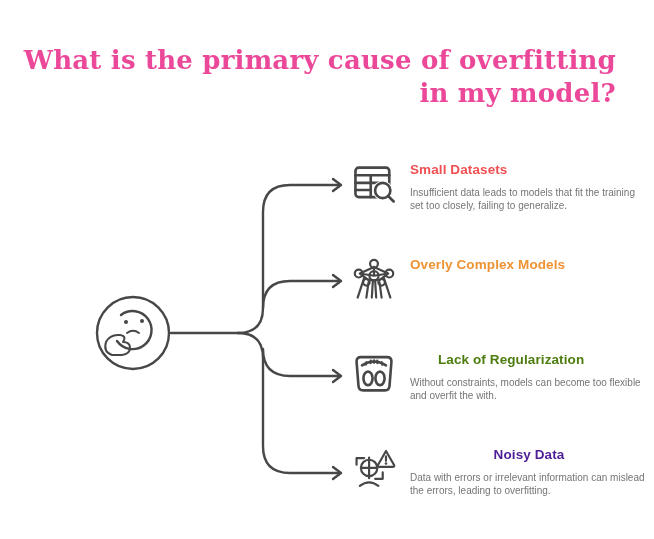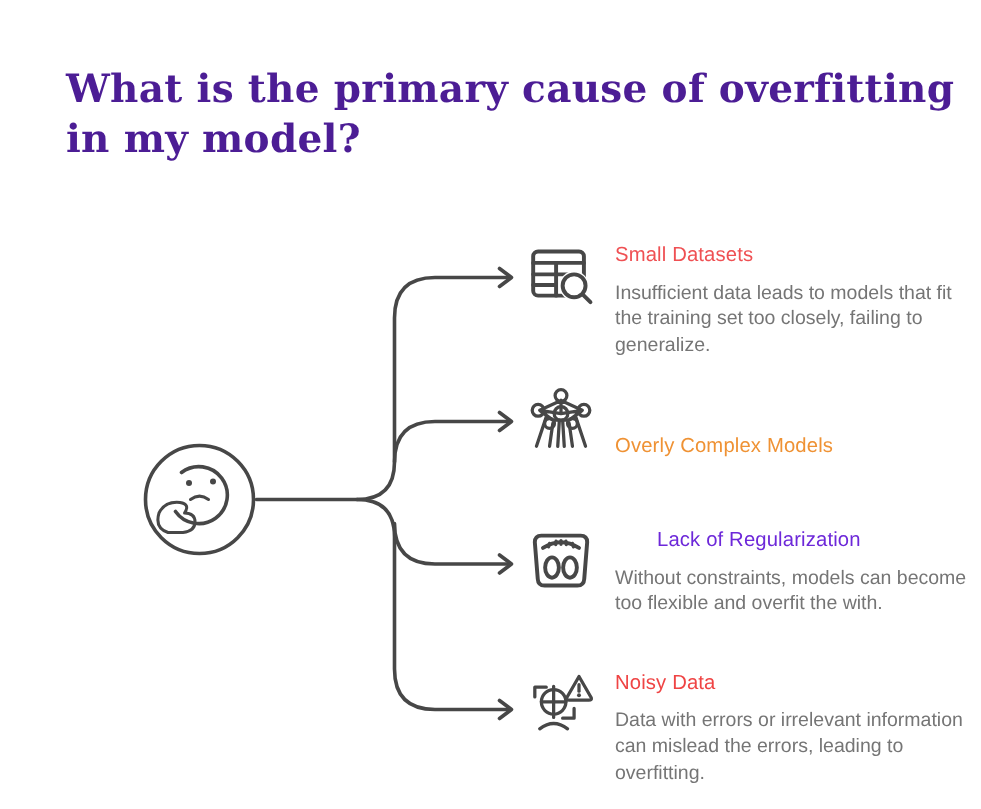--- a/index.html
+++ b/index.html
@@ -1,31 +1,31 @@
 <!DOCTYPE html>
 <html><head>
 <meta charset="utf-8">
 <style>
   html,body{margin:0;padding:0;background:#ffffff;}
   .canvas{
     position:relative;width:654px;height:539px;background:#ffffff;overflow:hidden;
     font-family:"Liberation Sans",sans-serif;
   }
   .title{
-    position:absolute;top:44px;left:44px;width:600px;text-align:left;
+    position:absolute;top:44px;left:16px;width:600px;text-align:right;
     font-family:"DejaVu Serif","Liberation Serif",serif;
-    font-weight:bold;font-size:26px;line-height:1.25;color:#4c1d95;
+    font-weight:bold;font-size:26px;line-height:1.25;color:#ec4899;
     letter-spacing:.2px;
   }
   svg.diagram{position:absolute;top:0;left:0;pointer-events:none;}
   .item{position:absolute;left:350px;width:292px;display:flex;gap:12px;}
   .item-icon{flex:0 0 48px;width:48px;height:48px;}
   .item-body{flex:1;padding-top:2px;}
-  .item-title{font-size:13.5px;font-weight:normal;margin:0 0 9px 0;letter-spacing:.1px;}
-  .item-desc{font-size:13px;line-height:1.33;color:#757575;margin:0;width:238px;}
+  .item-title{font-size:13.5px;font-weight:bold;margin:0 0 9px 0;letter-spacing:.1px;}
+  .item-desc{font-size:10px;line-height:1.33;color:#757575;margin:0;width:238px;}
   .stroke{fill:none;stroke:#474747;stroke-width:2.4;stroke-linecap:round;stroke-linejoin:round;}
   .stroke-thin{fill:none;stroke:#474747;stroke-width:2;stroke-linecap:round;stroke-linejoin:round;}
   .filldot{fill:#474747;stroke:none;}
 </style>
 </head>
 <body>
 
 <div class="canvas">
 
   <div class="title">What is the primary cause of overfitting in my model?</div>
@@ -82,52 +82,52 @@
         <path class="stroke-thin" d="M7,39 L13,21 M15,39 L17,25 M20,39 L21,23 M24,39 L23,23 M29,39 L27,25 M37,39 L31,21"></path>
         <circle class="stroke-thin" cx="22" cy="8" r="3.6" fill="#ffffff"></circle>
         <circle class="stroke-thin" cx="8" cy="17" r="3.6" fill="#ffffff"></circle>
         <circle class="stroke-thin" cx="36" cy="17" r="3.6" fill="#ffffff"></circle>
         <circle class="stroke-thin" cx="22" cy="19" r="4.2" fill="#ffffff"></circle>
         <circle class="stroke-thin" cx="15" cy="25" r="3" fill="#ffffff"></circle>
         <circle class="stroke-thin" cx="29" cy="25" r="3" fill="#ffffff"></circle>
       </svg>
     </div>
     <div class="item-body">
-      <h3 class="item-title" style="color: rgb(239, 146, 52); margin-top: 32px;">Overly Complex Models</h3>
+      <h3 class="item-title" style="color: rgb(239, 146, 52);">Overly Complex Models</h3>
     </div>
   </div>
 
   <div class="item" style="top:350px">
     <div class="item-icon">
       <svg width="48" height="48" viewBox="0 0 44 44">
         <path class="stroke" d="M10,6.5 H34 Q38,6.5 38,10.5 L36.2,33 Q36,37 32,37 H12 Q8,37 7.8,33 L6,10.5 Q6,6.5 10,6.5 Z"></path>
         <path class="stroke" d="M11,14 Q22,7 33,14"></path>
         <path class="stroke-thin" d="M15,11.2 L14.4,13.4 M19,9.8 L18.8,12 M22,9.5 V11.8 M25,9.8 L25.2,12 M29,11.2 L29.6,13.4"></path>
         <ellipse class="stroke" cx="16.5" cy="26" rx="4.2" ry="6.2"></ellipse>
         <ellipse class="stroke" cx="27.5" cy="26" rx="4.2" ry="6.2"></ellipse>
       </svg>
     </div>
     <div class="item-body">
-      <h3 class="item-title" style="color: #6d28d9; padding-left: 28px;">Lack of Regularization</h3>
+      <h3 class="item-title" style="color: #4d7c0f; padding-left: 28px;">Lack of Regularization</h3>
       <p class="item-desc">Without constraints, models can become too flexible and overfit the with.</p>
     </div>
   </div>
 
   <div class="item" style="top:445px">
     <div class="item-icon">
       <svg width="48" height="48" viewBox="0 0 44 44">
         <path class="stroke-thin" d="M6,18 V12 H13"></path>
         <path class="stroke-thin" d="M30,25 V31 H23"></path>
         <circle class="stroke-thin" cx="17.5" cy="21" r="7.5"></circle>
         <path class="stroke-thin" d="M17.5,11.5 V30.5 M10,21 H25"></path>
         <path class="stroke-thin" d="M33,5.5 L40.5,18.5 Q41,20 39,20 H27 Q25,20 25.5,18.5 Z"></path>
         <path class="stroke-thin" d="M33,10.5 V14.5"></path>
         <circle class="filldot" cx="33" cy="17" r="1.2"></circle>
         <path class="stroke-thin" d="M9,37.5 Q17.5,31 26,37.5"></path>
       </svg>
     </div>
     <div class="item-body">
-      <h3 class="item-title" style="color: #ef4444;">Noisy Data</h3>
+      <h3 class="item-title" style="color: #4c1d95; text-align: center;">Noisy Data</h3>
       <p class="item-desc">Data with errors or irrelevant information can mislead the errors, leading to overfitting.</p>
     </div>
   </div>
 
 </div>
 
 </body></html>

